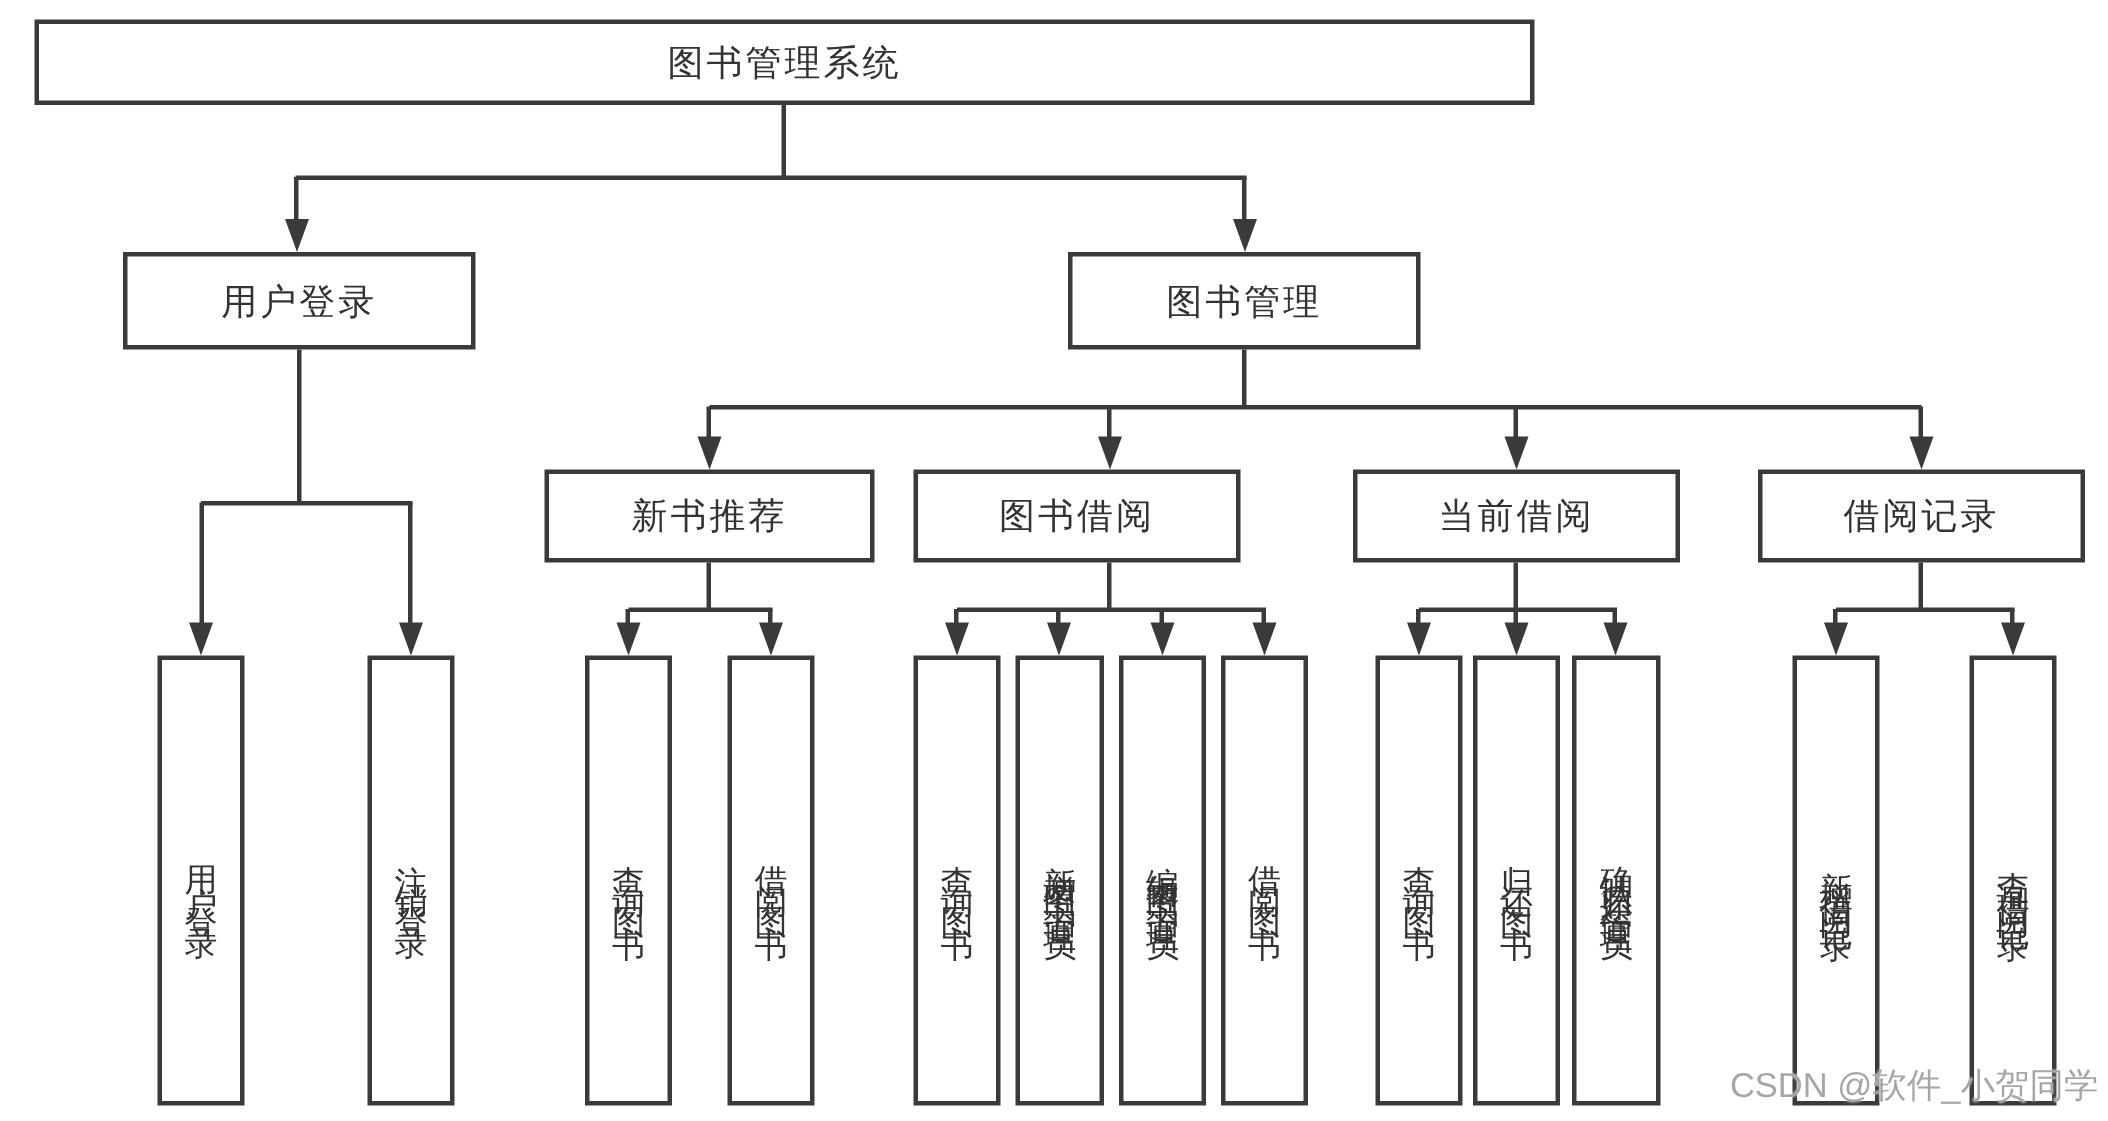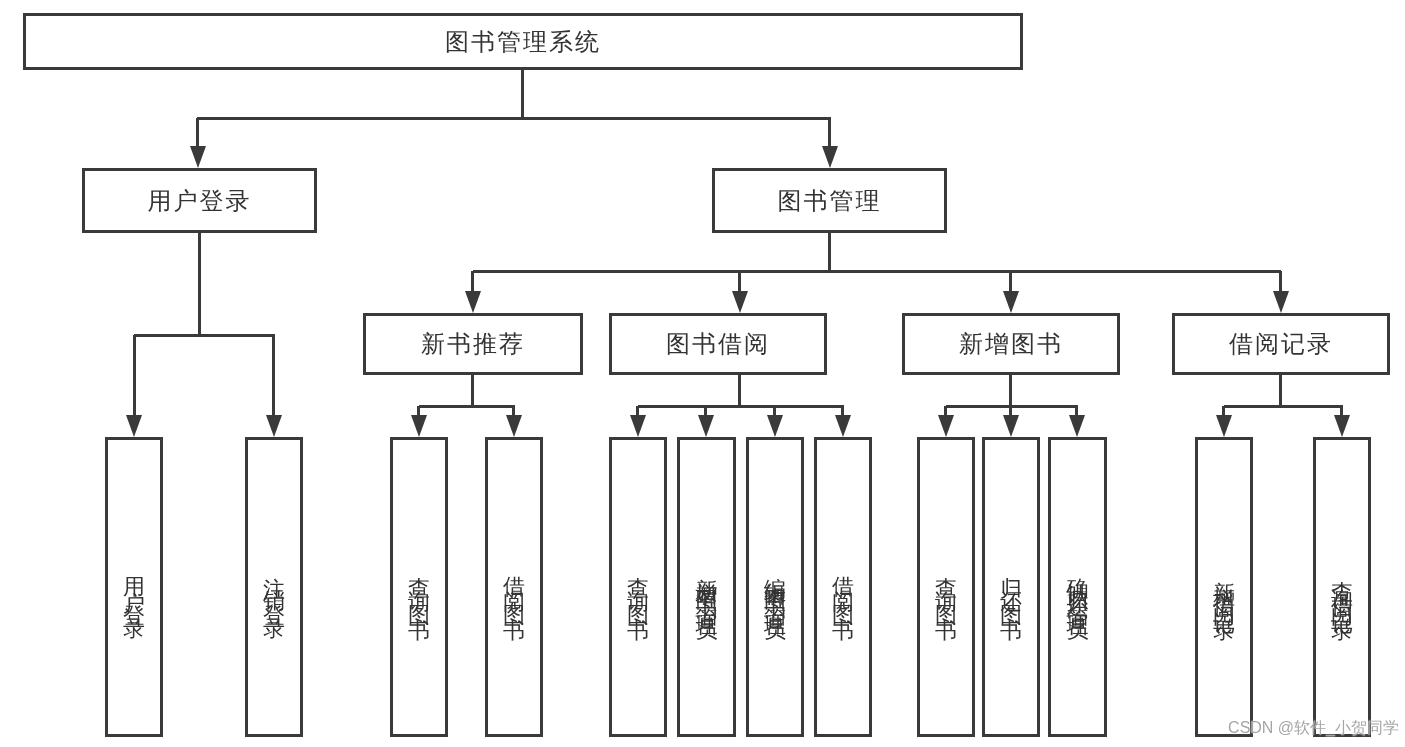--- a/index.html
+++ b/index.html
@@ -17,21 +17,21 @@
   .vt-mid{letter-spacing:8px;}
   .vt-long{letter-spacing:6px;}
   .vline{position:absolute;width:3px;background:#3a3a3a;}
   .hline{position:absolute;height:3px;background:#3a3a3a;}
   .arrowhead{
     position:absolute;width:0;height:0;
     border-left:8px solid transparent;border-right:8px solid transparent;
     border-top:22px solid #3a3a3a;
   }
   .watermark{
-    position:absolute;right:6px;bottom:8px;font-size:16px;color:#a6a6a6;
+    position:absolute;right:6px;bottom:8px;font-size:23px;color:#a6a6a6;
     z-index:5;text-shadow:0 0 2px #ffffff;
   }
 </style>
 </head>
 <body>
 
 <div class="canvas">
 
   <div class="node hnode" style="left:23px;top:13px;width:1000px;height:57px">
     <span>图书管理系统</span>
@@ -45,21 +45,21 @@
     <span>新书推荐</span>
   </div>
 
   <div class="node hnode" style="left:712px;top:168px;width:235px;height:65px">
     <span>图书管理</span>
   </div>
   <div class="node hnode" style="left:609px;top:313px;width:218px;height:62px">
     <span>图书借阅</span>
   </div>
   <div class="node hnode" style="left:902px;top:313px;width:218px;height:62px">
-    <span>新增图书</span>
+    <span>当前借阅</span>
   </div>
   <div class="node hnode" style="left:1172px;top:313px;width:218px;height:62px">
     <span>借阅记录</span>
   </div>
 
   <div class="node vnode vt-short" style="left:105px;top:437px;width:58px;height:300px">
     <span>用户登录</span>
   </div>
   <div class="node vnode vt-short" style="left:245px;top:437px;width:58px;height:300px">
     <span>注销登录</span>

